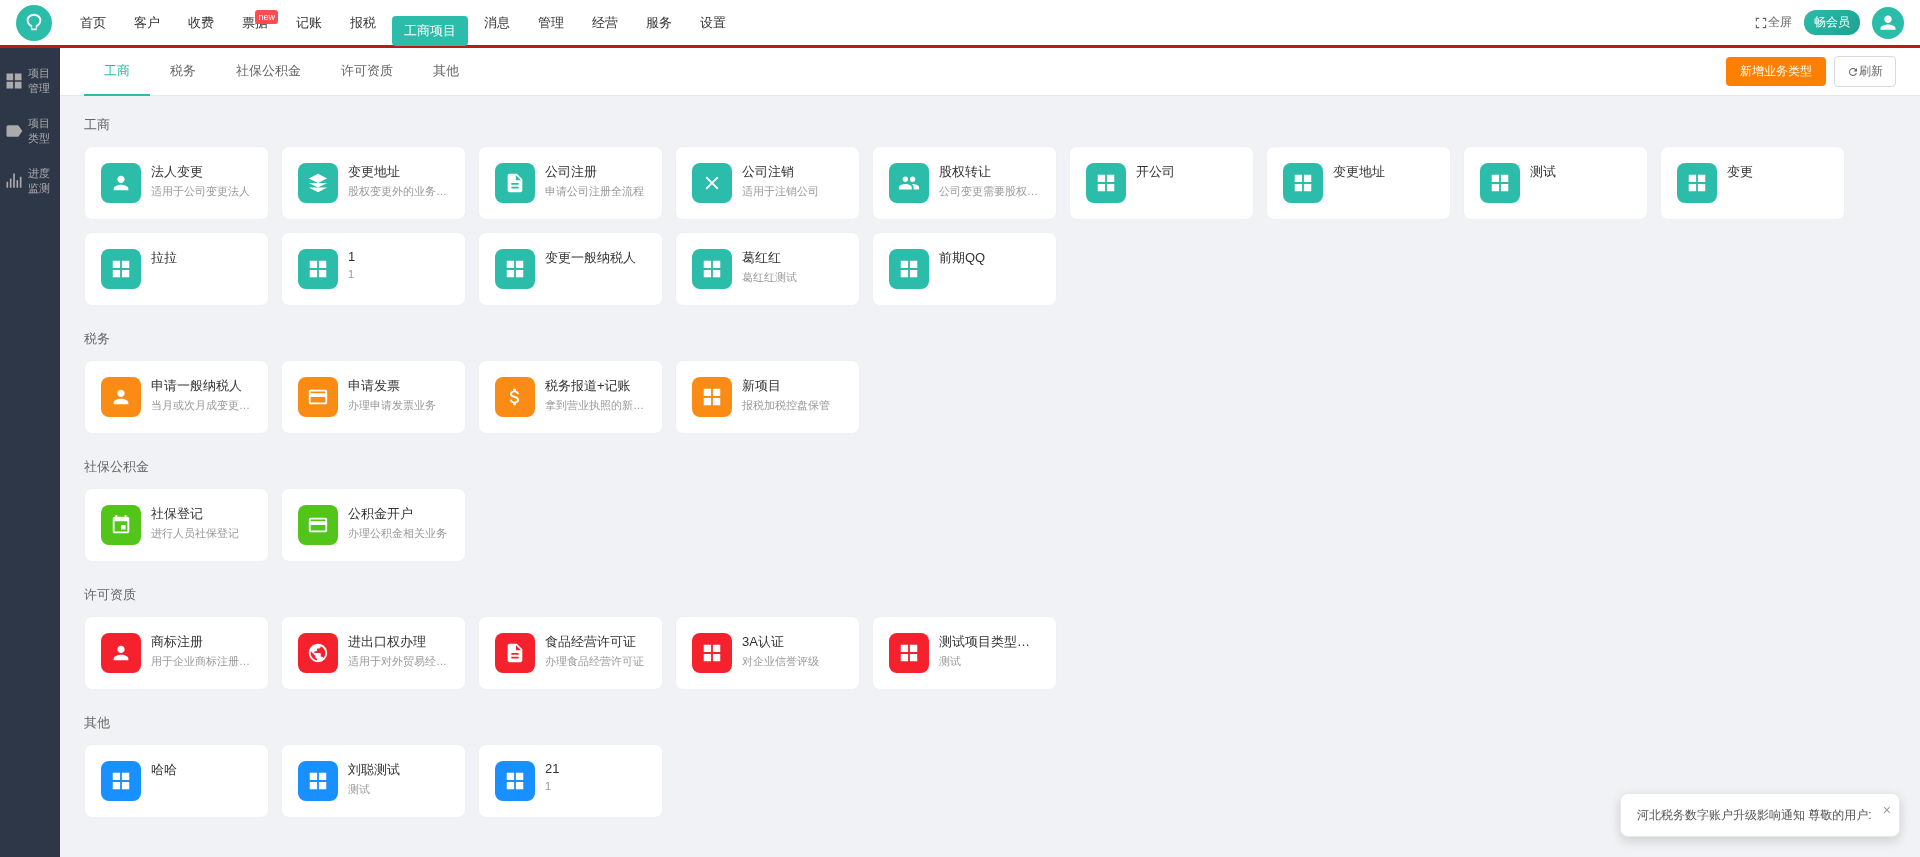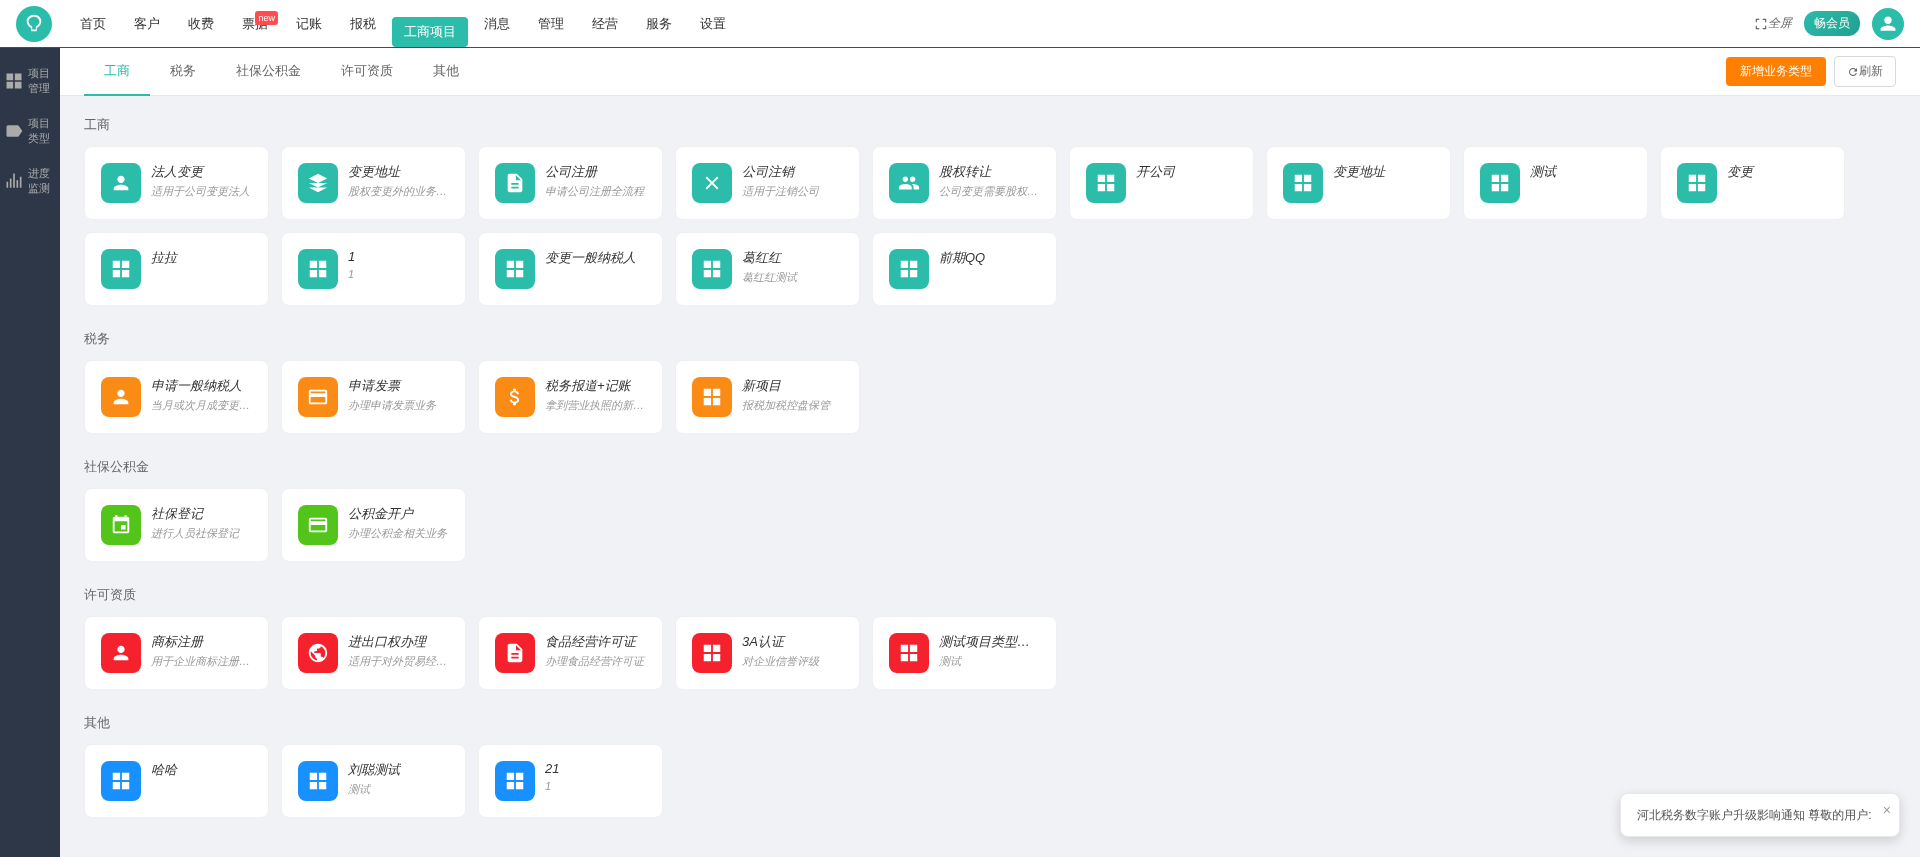--- a/index.html
+++ b/index.html
@@ -5,21 +5,21 @@
     * { margin: 0; padding: 0; box-sizing: border-box; }
     body { font-family: 'Microsoft YaHei', sans-serif; background: #f0f2f5; font-size: 13px; color: #333; }
 
     
     .top-nav {
       background: #fff;
       height: 48px;
       display: flex;
       align-items: center;
       padding: 0 16px;
-      border-bottom: 1px solid #b91c1c;
+      border-bottom: 3px solid #b91c1c;
       position: fixed;
       top: 0; left: 0; right: 0;
       z-index: 100;
     }
     .nav-logo {
       width: 36px; height: 36px;
       background: #2bbcaa;
       border-radius: 50%;
       display: flex; align-items: center; justify-content: center;
       margin-right: 16px;
@@ -58,21 +58,21 @@
       line-height: 14px;
     }
     .nav-right {
       display: flex;
       align-items: center;
       gap: 12px;
       margin-left: auto;
     }
     .nav-right-btn {
       display: flex; align-items: center; gap: 0;
-      font-size: 12px; color: #666; cursor: pointer; font-style: italic;
+      font-size: 12px; color: #666; cursor: pointer;
     }
     .vip-btn {
       background: linear-gradient(135deg, #2bbcaa, #20a090);
       color: #fff;
       padding: 4px 10px;
       border-radius: 12px;
       font-size: 12px;
       cursor: pointer;
     }
     .avatar {
@@ -181,21 +181,20 @@
     .section-title {
       font-size: 13px;
       color: #666;
       margin-bottom: 12px;
       font-weight: 500;
     }
     .cards-grid {
       display: flex;
       flex-wrap: wrap;
       gap: 12px;
-      font-style: italic;
     }
     .card {
       background: #fff;
       border-radius: 8px;
       padding: 16px;
       width: 185px;
       display: flex;
       align-items: flex-start;
       gap: 10px;
       cursor: pointer;

